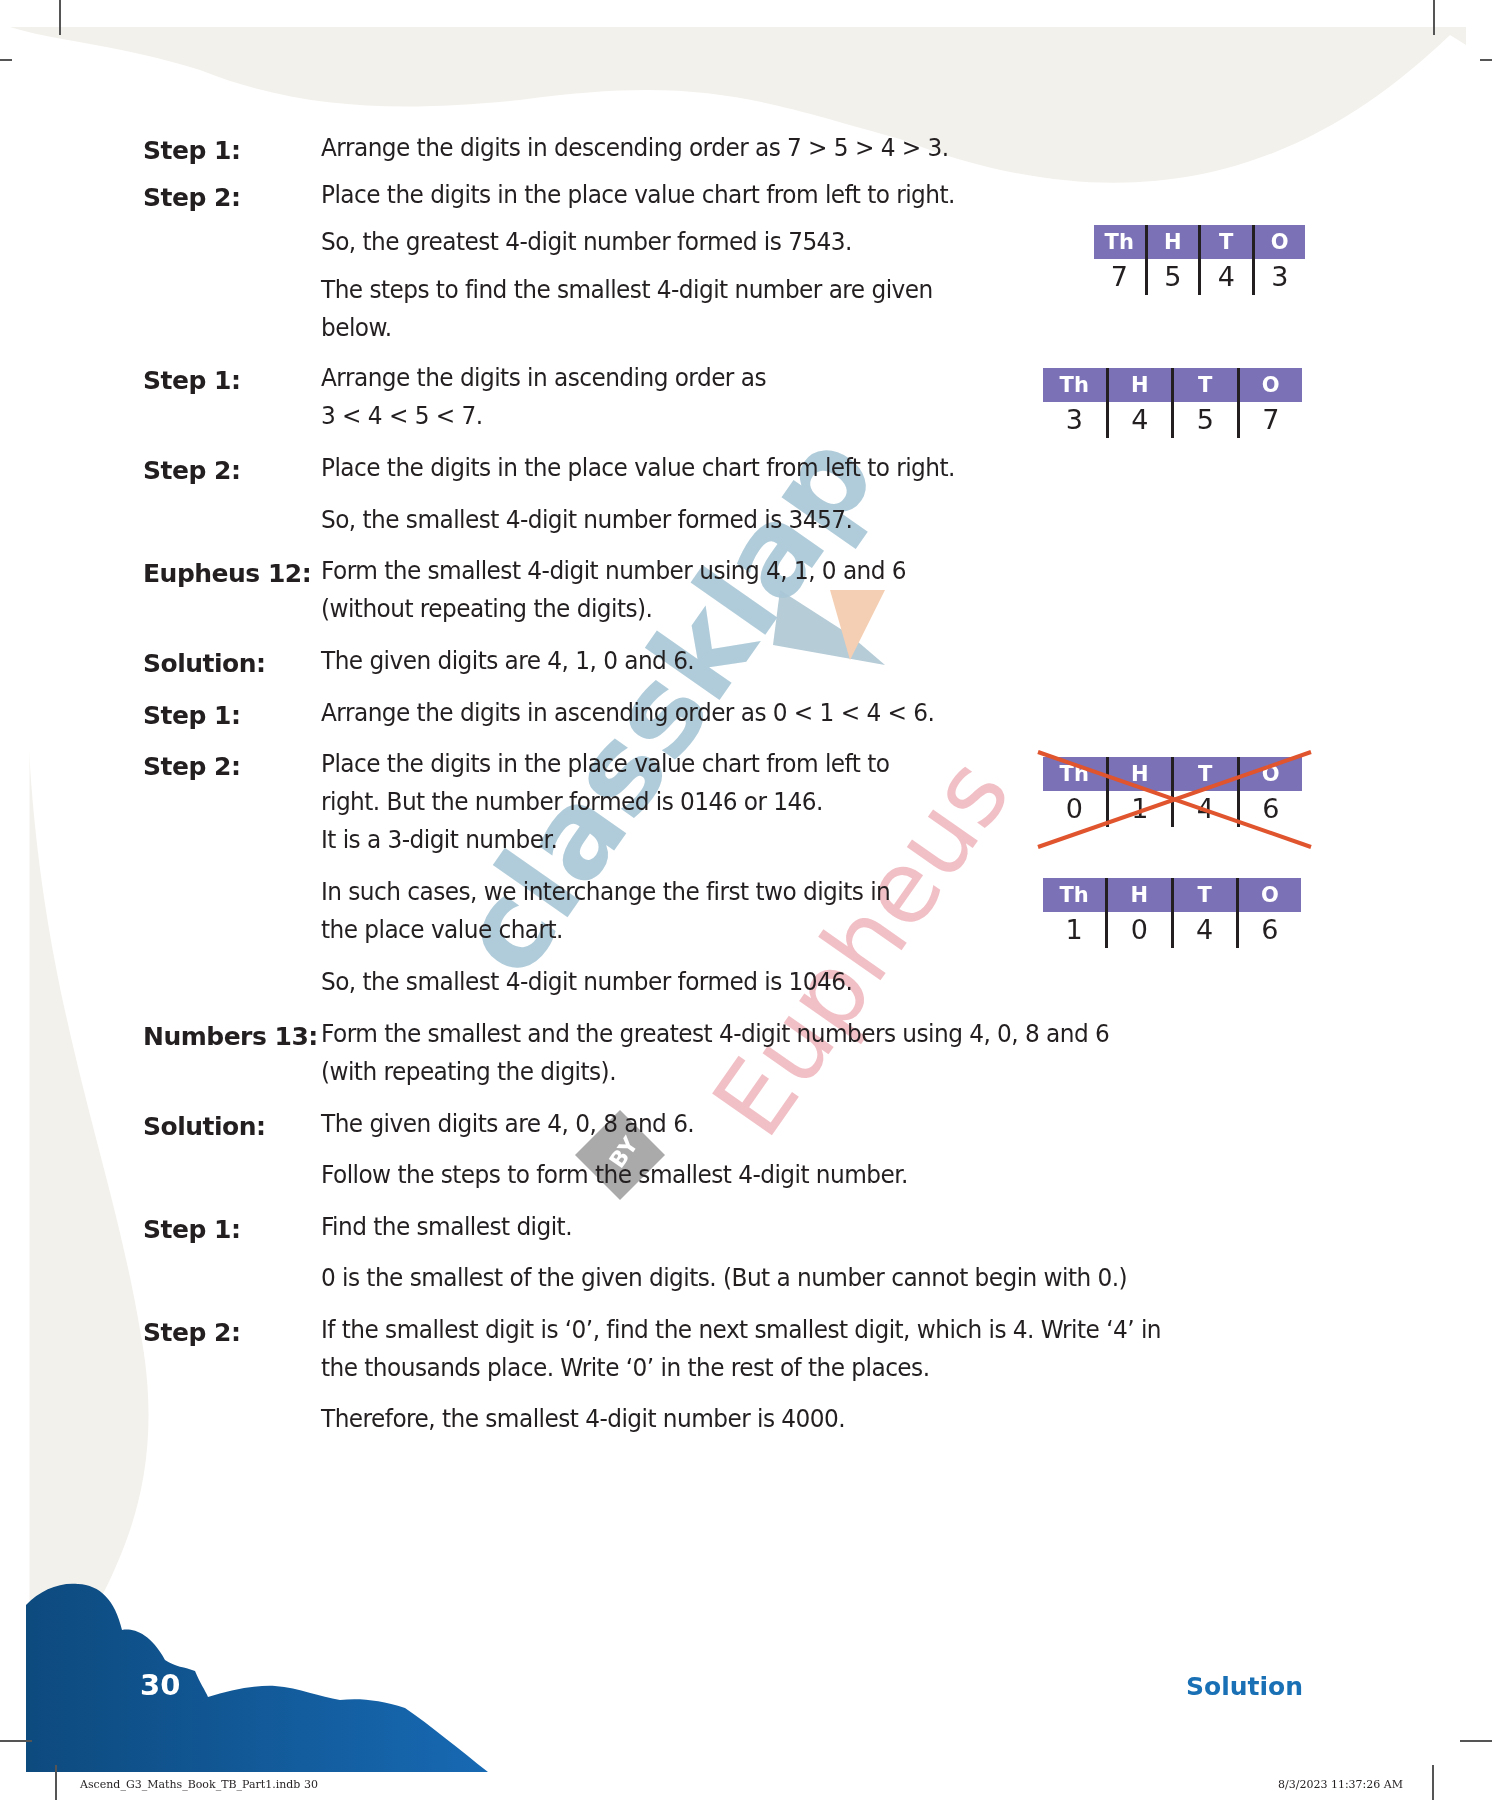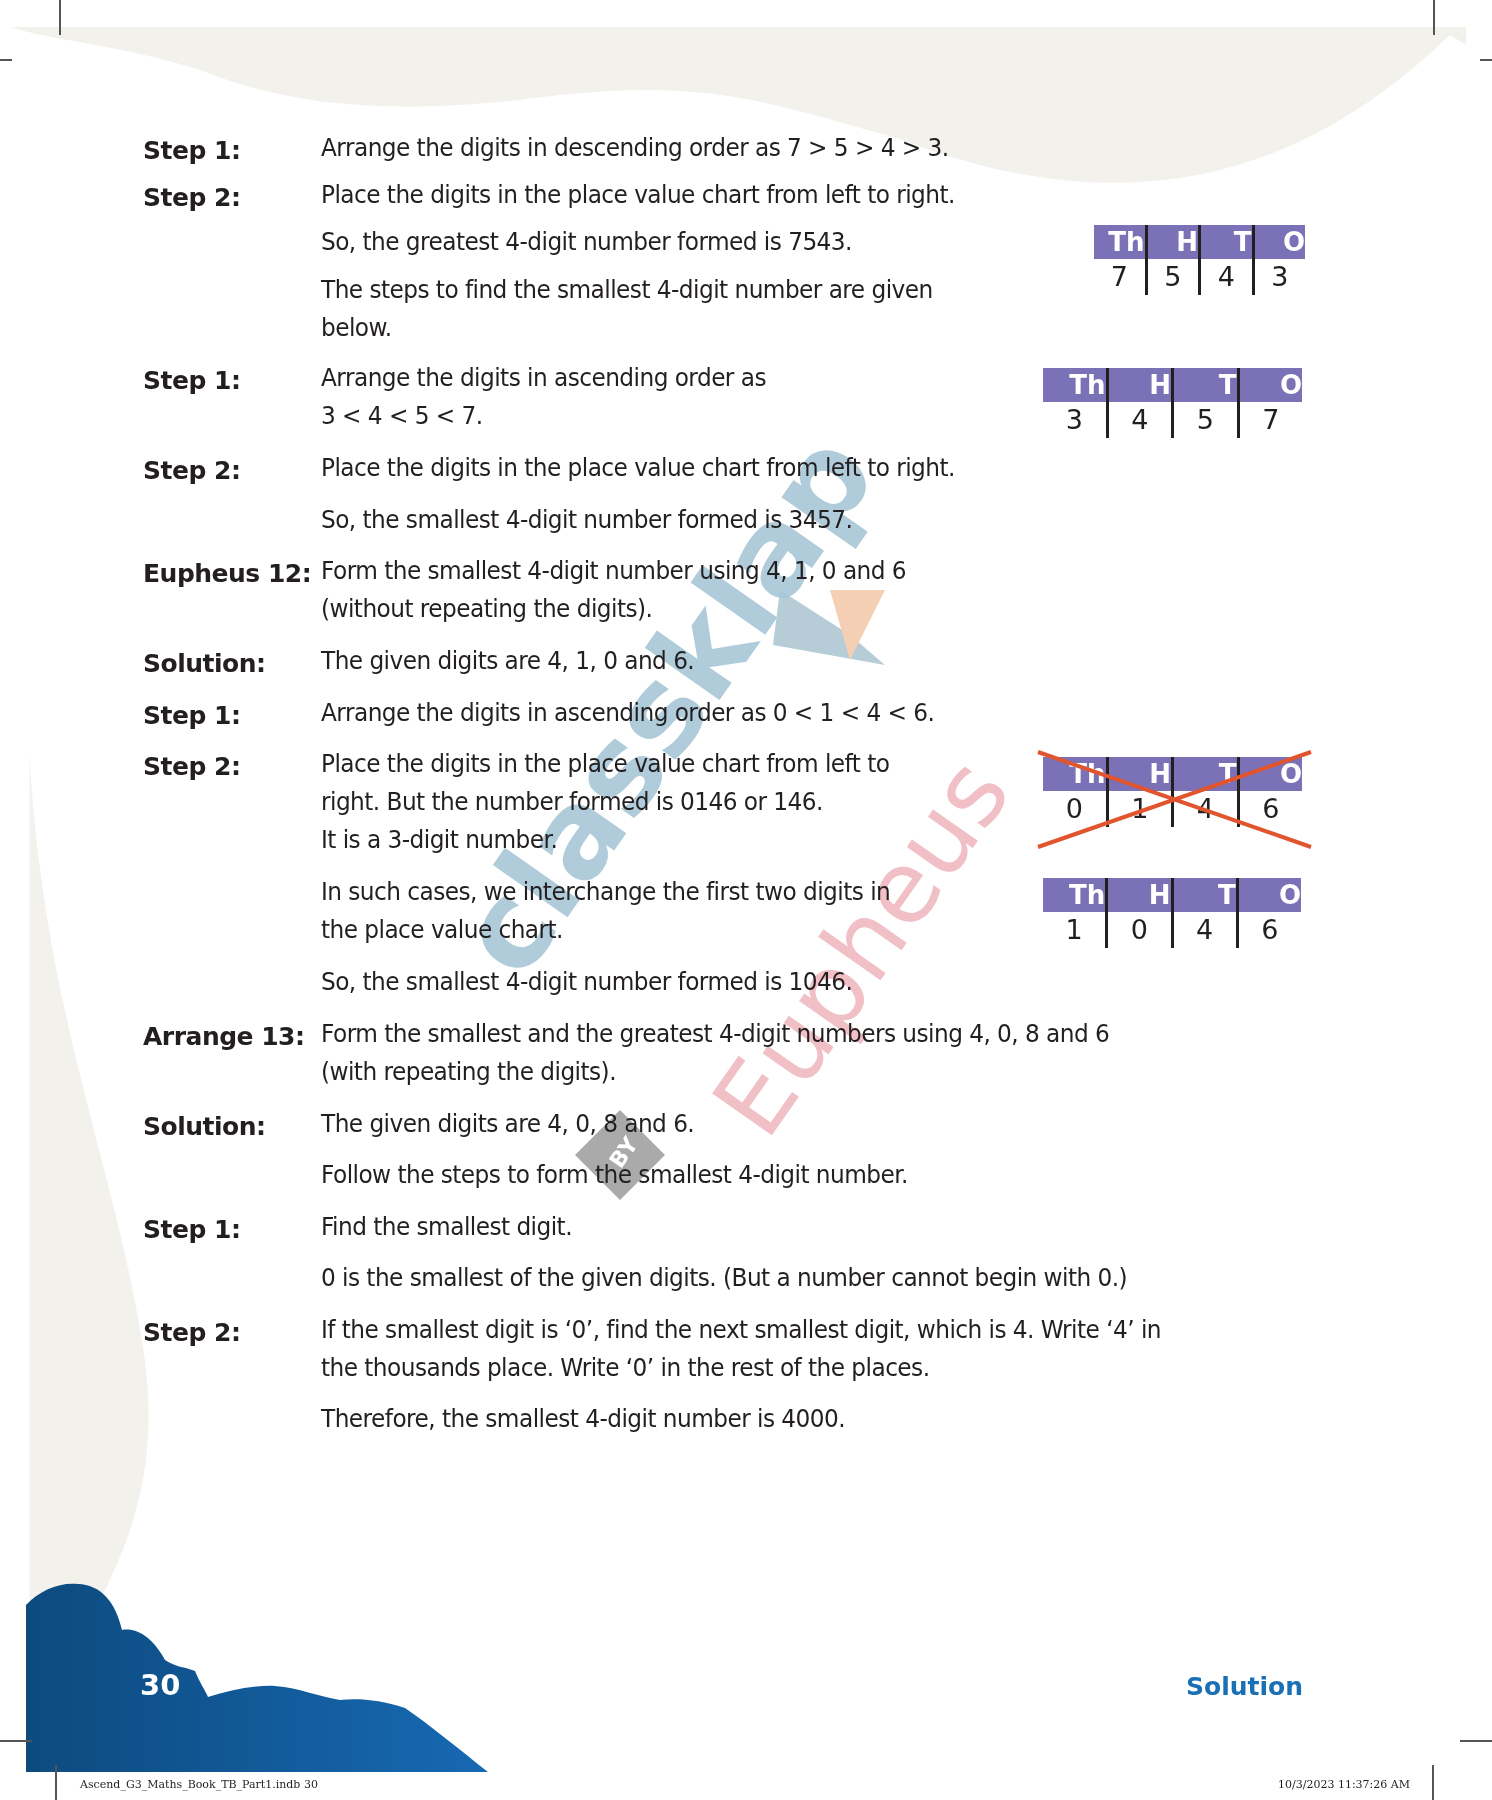--- a/index.html
+++ b/index.html
@@ -19,22 +19,22 @@
   .txt {
     position: absolute; left: 321px;
     font-family: "DejaVu Sans", sans-serif; font-weight: normal;
     font-size: 25px; line-height: 38px; color: #231f20;
     letter-spacing: -0.6px; white-space: nowrap;
     transform: scaleX(0.93); transform-origin: left top;
   }
   .pvc { position: absolute; }
   .pvc .head { display: flex; background: #7b71b6; height: 34px; }
   .pvc .head div {
-    flex: 1; text-align: right; color: #fff; font-weight: bold;
-    font-family: "DejaVu Sans", sans-serif; font-size: 26px; line-height: 34px;
+    flex: 1; text-align: center; color: #fff; font-weight: bold;
+    font-family: "DejaVu Sans", sans-serif; font-size: 21px; line-height: 34px;
     border-left: 3px solid #231f20;
   }
   .pvc .head div:first-child { border-left: none; }
   .pvc .vals { display: flex; height: 36px; }
   .pvc .vals div {
     flex: 1; text-align: center; font-size: 27px; line-height: 36px;
     font-family: "DejaVu Sans", sans-serif; color: #231f20;
     border-left: 3px solid #231f20;
   }
   .pvc .vals div:first-child { border-left: none; }
@@ -144,21 +144,21 @@
     <span class="txt" style="top:69px">It is a 3-digit number.</span>
   </div>
   <div class="row" style="top:880px">
     <span class="txt" style="top:-7px">In such cases, we interchange the first two digits in</span>
     <span class="txt" style="top:31px">the place value chart.</span>
   </div>
   <div class="row" style="top:970px">
     <span class="txt" style="top:-7px">So, the smallest 4-digit number formed is 1046.</span>
   </div>
   <div class="row" style="top:1022px">
-    <span class="lbl">Arrange 13:</span>
+    <span class="lbl">Numbers 13:</span>
     <span class="txt" style="top:-7px">Form the smallest and the greatest 4-digit numbers using 4, 0, 8 and 6</span>
     <span class="txt" style="top:31px">(with repeating the digits).</span>
   </div>
   <div class="row" style="top:1112px">
     <span class="lbl">Solution:</span>
     <span class="txt" style="top:-7px">The given digits are 4, 0, 8 and 6.</span>
   </div>
   <div class="row" style="top:1163px">
     <span class="txt" style="top:-7px">Follow the steps to form the smallest 4-digit number.</span>
   </div>
@@ -239,13 +239,13 @@
     <div>1</div>
     <div>0</div>
     <div>4</div>
     <div>6</div>
   </div>
 </div>
 
 <div class="page-num">30</div>
 <div class="chapter">Solution</div>
 <div class="slug-left">Ascend_G3_Maths_Book_TB_Part1.indb   30</div>
-<div class="slug-right">10/3/2023   11:37:26 AM</div>
+<div class="slug-right">8/3/2023   11:37:26 AM</div>
 
 </body></html>

